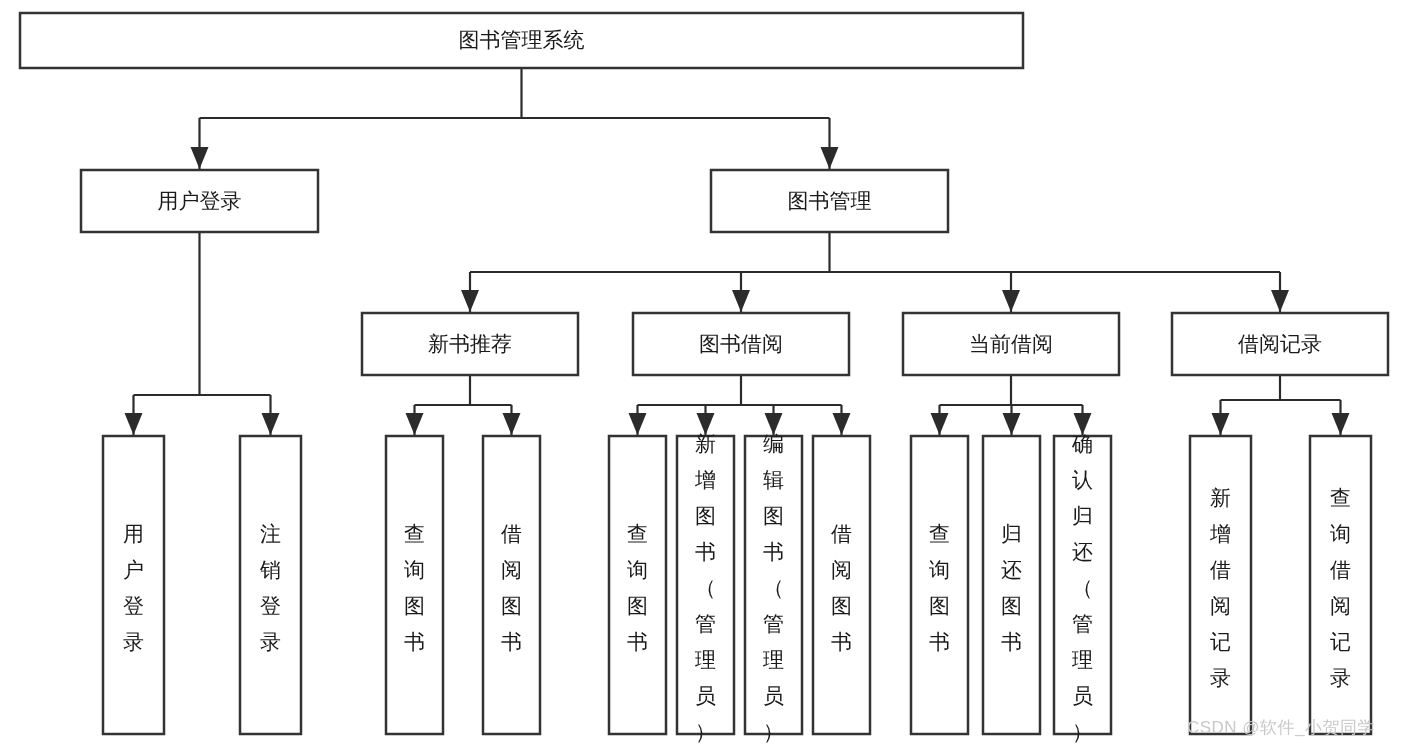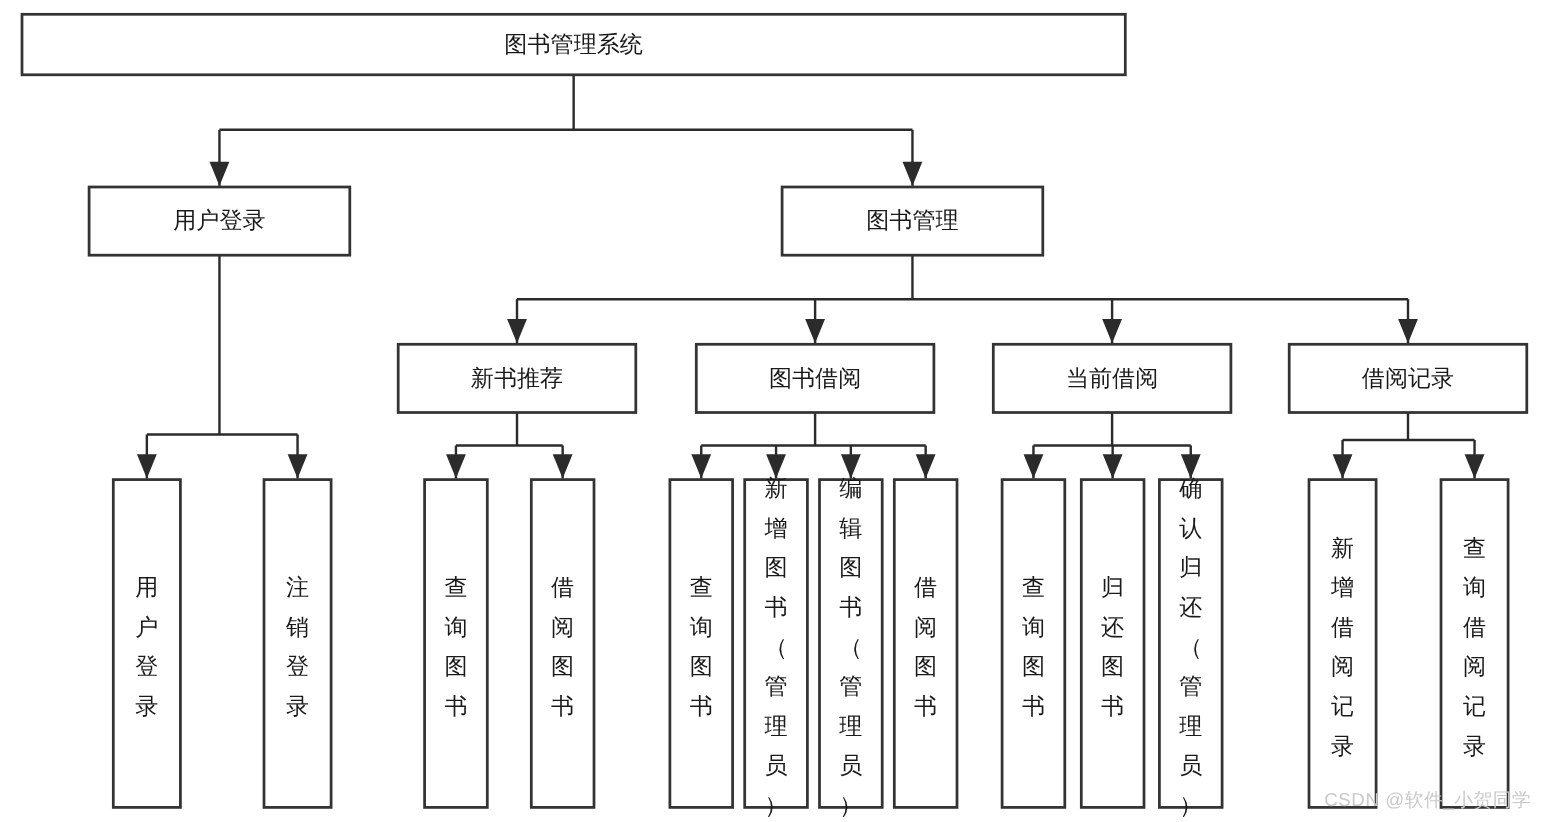--- a/index.html
+++ b/index.html
@@ -41,21 +41,21 @@
     stroke: #2b2b2b;
     stroke-width: 2.2;
     fill: none;
   }
   .arrow-head {
     fill: #2b2b2b;
     stroke: none;
   }
   .watermark {
     position: absolute;
-    right: 13px;
+    right: 30px;
     bottom: 8px;
     font-family: "Liberation Sans", "DejaVu Sans", sans-serif;
     font-size: 17px;
     color: #c9c9c9;
     letter-spacing: 0.5px;
     white-space: nowrap;
     pointer-events: none;
   }
 </style>
 </head>

